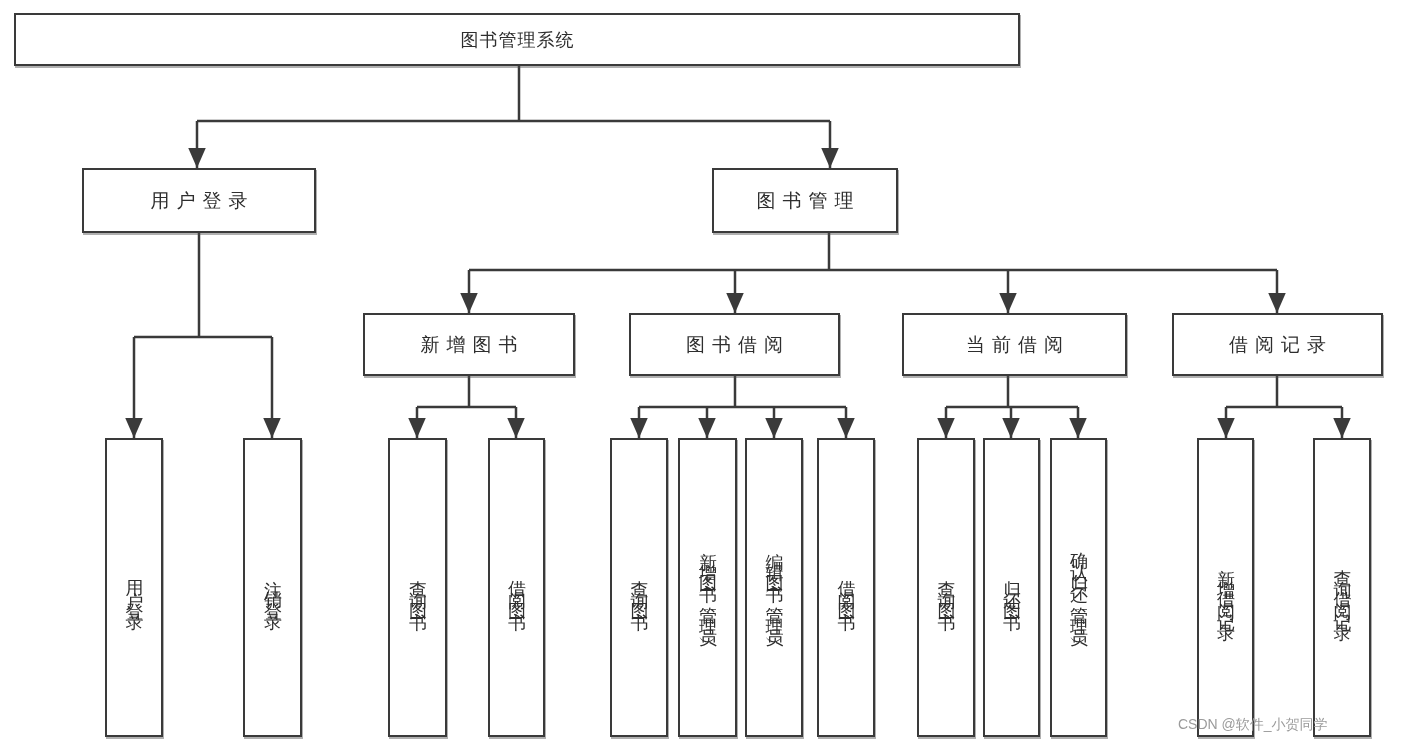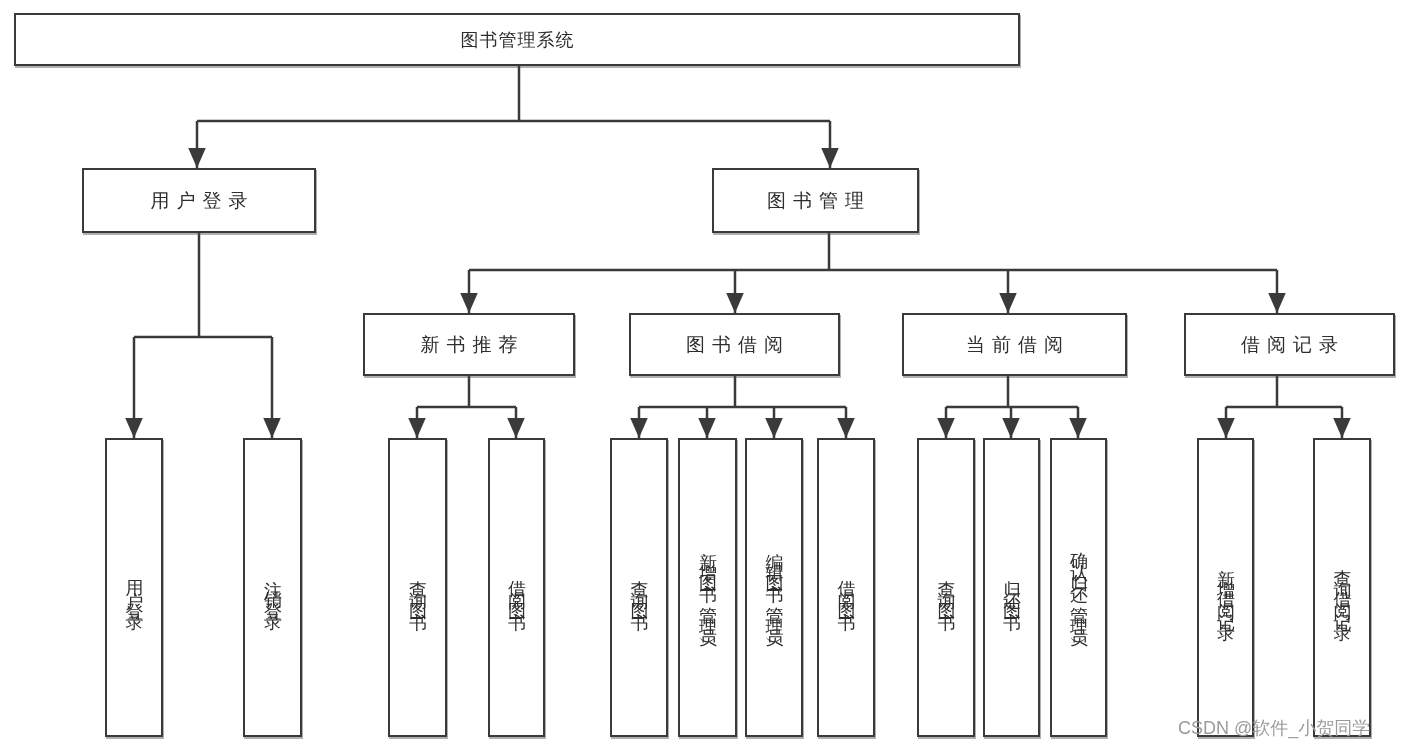--- a/index.html
+++ b/index.html
@@ -16,38 +16,38 @@
   }
   .hnode{font-size:19px;letter-spacing:7px;text-indent:7px;white-space:nowrap;}
   .root{left:14px;top:13px;width:1006px;height:53px;font-size:18px;letter-spacing:1px;text-indent:1px;text-align:right;}
   .vnode{
     writing-mode:vertical-rl;text-orientation:mixed;
     font-size:18px;letter-spacing:11px;line-height:1.05;
     top:438px;height:299px;
   }
   
   .n-userlogin{left:82px;top:168px;width:234px;height:65px;}
-  .n-bookmgmt{left:712px;top:168px;width:207px;height:65px;}
+  .n-bookmgmt{left:712px;top:168px;width:186px;height:65px;}
   
   .n-newbook{left:363px;top:313px;width:212px;height:63px;}
   .n-bookborrow{left:629px;top:313px;width:211px;height:63px;font-family:Liberation Mono, monospace;}
   .n-curborrow{left:902px;top:313px;width:225px;height:63px;}
-  .n-borrowrec{left:1172px;top:313px;width:211px;height:63px;margin-left:12px;}
+  .n-borrowrec{left:1172px;top:313px;width:211px;height:63px;}
   
   .l0{left:105px;width:58px;}  .l1{left:243px;width:59px;}
   .l2{left:388px;width:59px;}  .l3{left:488px;width:57px;}
   .l4{left:610px;width:58px;}  .l5{left:678px;width:59px;}
   .l6{left:745px;width:58px;}  .l7{left:817px;width:58px;}
   .l8{left:917px;width:58px;}  .l9{left:983px;width:57px;}
   .l10{left:1050px;width:57px;}
   .l11{left:1197px;width:57px;} .l12{left:1313px;width:58px;}
   #wires{position:absolute;left:0;top:0;pointer-events:none;}
   .watermark{
     position:absolute;left:1178px;top:716px;width:226px;
-    font-size:18px;color:#9b9b9b;white-space:nowrap;z-index:5;
+    font-size:14px;color:#9b9b9b;white-space:nowrap;z-index:5;
   }
 </style>
 </head>
 <body>
 
 <div id="canvas">
 
   <svg id="wires" width="1405" height="747" viewBox="0 0 1405 747">
     <defs>
       <marker id="ah" markerWidth="8" markerHeight="7" refX="8" refY="3.5" orient="auto" markerUnits="strokeWidth">
@@ -89,21 +89,21 @@
       <line x1="1226" y1="407" x2="1226" y2="438" marker-end="url(#ah)"></line>
       <line x1="1342" y1="407" x2="1342" y2="438" marker-end="url(#ah)"></line>
     </g>
   </svg>
 
   <div class="node root">图书管理系统</div>
 
   <div class="node hnode n-userlogin">用户登录</div>
   <div class="node hnode n-bookmgmt">图书管理</div>
 
-  <div class="node hnode n-newbook">新书推荐</div>
+  <div class="node hnode n-newbook">新增图书</div>
   <div class="node hnode n-bookborrow">图书借阅</div>
   <div class="node hnode n-curborrow">当前借阅</div>
   <div class="node hnode n-borrowrec">借阅记录</div>
 
   <div class="node vnode l0">用户登录</div>
   <div class="node vnode l1">注销登录</div>
 
   <div class="node vnode l2">查询图书</div>
   <div class="node vnode l3">借阅图书</div>
 

